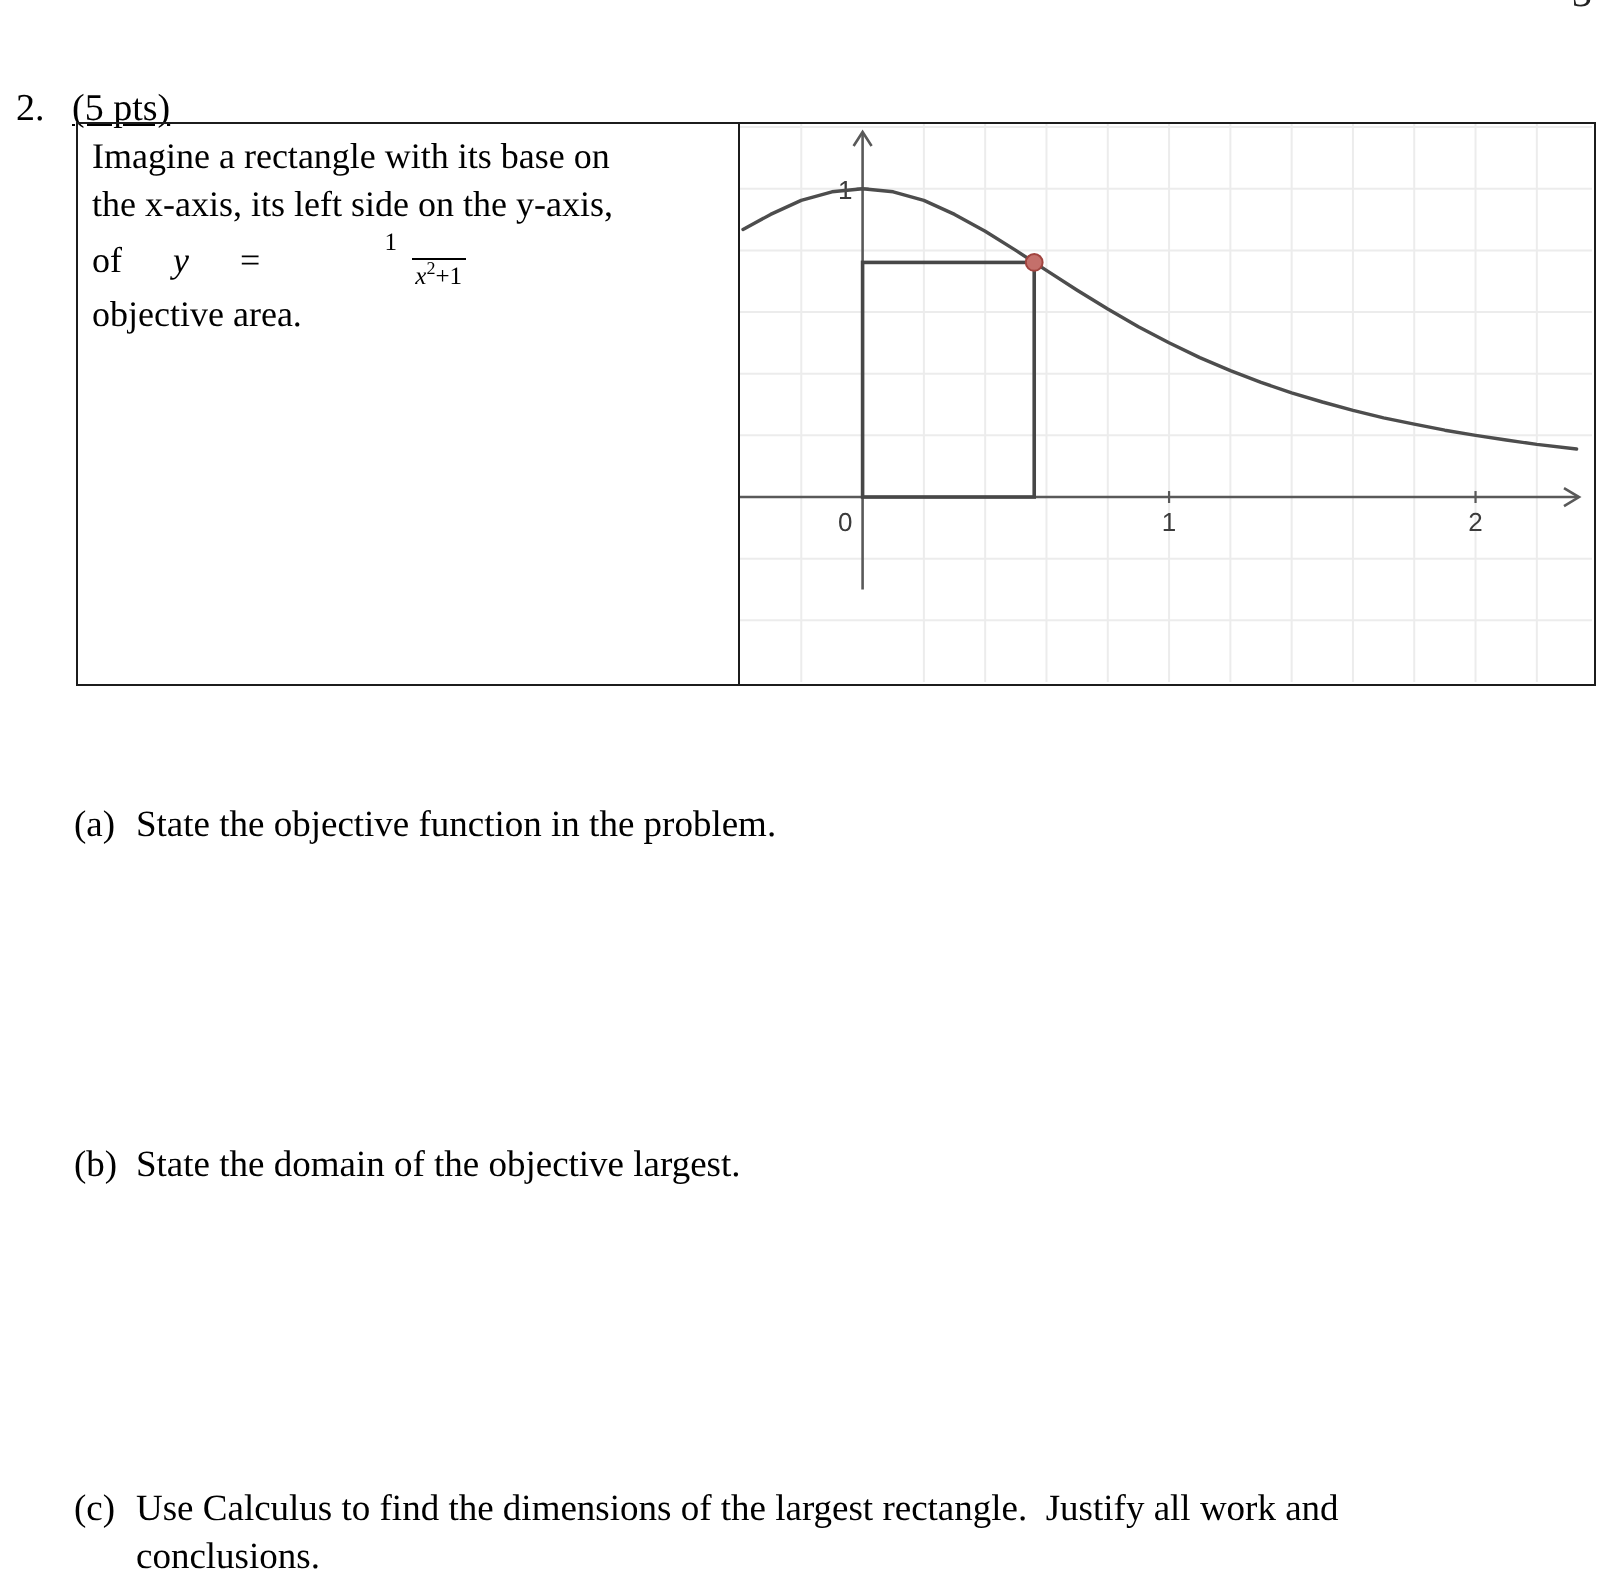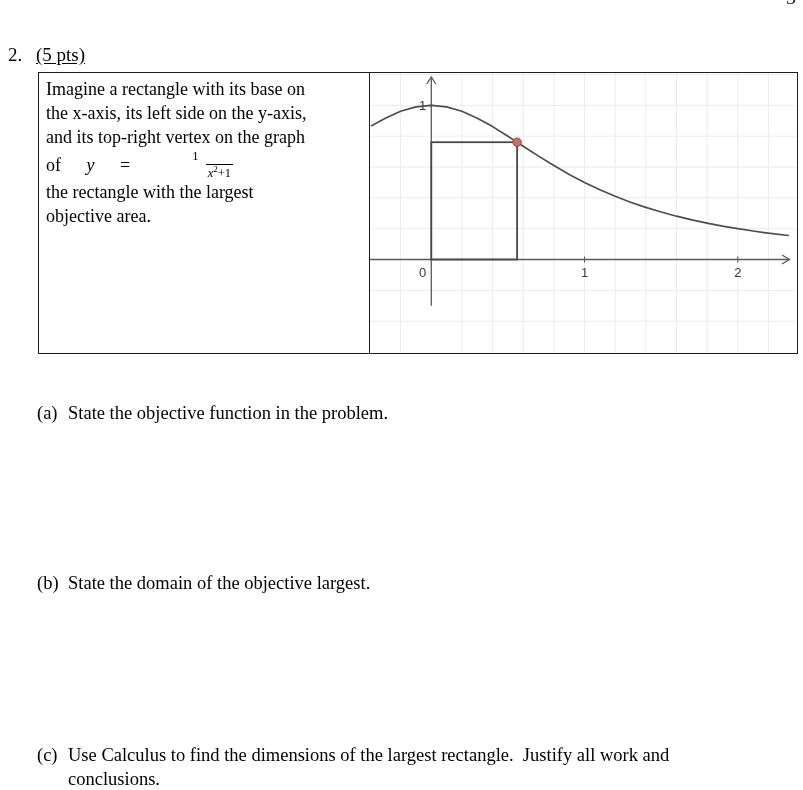--- a/index.html
+++ b/index.html
@@ -12,21 +12,21 @@
   .frag-clip { position: absolute; top: 0; right: 0; width: 42px; height: 8px; overflow: hidden; }
   .frag { position: absolute; top: -14px; right: 7px; font-size: 20px; color: #222; }
 
   
   .heading { position: absolute; left: 8px; top: 44px; font-size: 19px; display: flex; }
   .prob-num { width: 28px; }
   .pts { text-decoration: underline; text-underline-offset: 2px; }
 
   
   .prob-table {
-    position: absolute; left: 38px; top: 72px; width: 760px; height: 282px;
+    position: absolute; left: 38px; top: 61px; width: 760px; height: 282px;
     border: 1.5px solid #1c1c1c; box-sizing: border-box; display: flex;
   }
   .cell-text {
     width: 331px; box-sizing: border-box; border-right: 1.5px solid #1c1c1c;
     padding: 4px 6px 0 7px; font-size: 18px; line-height: 24px;
   }
   .bline { white-space: nowrap; }
   .fline { display: flex; align-items: center; height: 31px; white-space: pre; gap: 21px; }
   .frac {
     display: inline-flex; flex-direction: column; align-items: center;
@@ -57,23 +57,21 @@
 
 <div class="heading">
   <span class="prob-num">2.</span>
   <span class="pts">(5 pts)</span>
 </div>
 
 <div class="prob-table">
   <div class="cell-text">
     <div class="bline">Imagine a rectangle with its base on</div>
     <div class="bline">the x-axis, its left side on the y-axis,</div>
-    <div class="bline">and its top-right vertex on the graph</div>
     <div class="fline"><span>of </span><i>y</i><span> = </span><span class="frac"><span class="num">1</span><span class="den"><i>x</i><sup>2</sup><span>+1</span></span></span></div>
-    <div class="bline">the rectangle with the largest</div>
     <div class="bline">objective area.</div>
   </div>
   <div class="cell-graph">
     <svg width="426" height="279" xmlns="http://www.w3.org/2000/svg">
         <line x1="30.647482014388494" y1="0" x2="30.647482014388494" y2="279" stroke="#ececec" stroke-width="1"></line>
         <line x1="91.94244604316549" y1="0" x2="91.94244604316549" y2="279" stroke="#ececec" stroke-width="1"></line>
         <line x1="122.58992805755398" y1="0" x2="122.58992805755398" y2="279" stroke="#ececec" stroke-width="1"></line>
         <line x1="153.23741007194246" y1="0" x2="153.23741007194246" y2="279" stroke="#ececec" stroke-width="1"></line>
         <line x1="183.88489208633098" y1="0" x2="183.88489208633098" y2="279" stroke="#ececec" stroke-width="1"></line>
         <line x1="214.53237410071944" y1="0" x2="214.53237410071944" y2="279" stroke="#ececec" stroke-width="1"></line>

